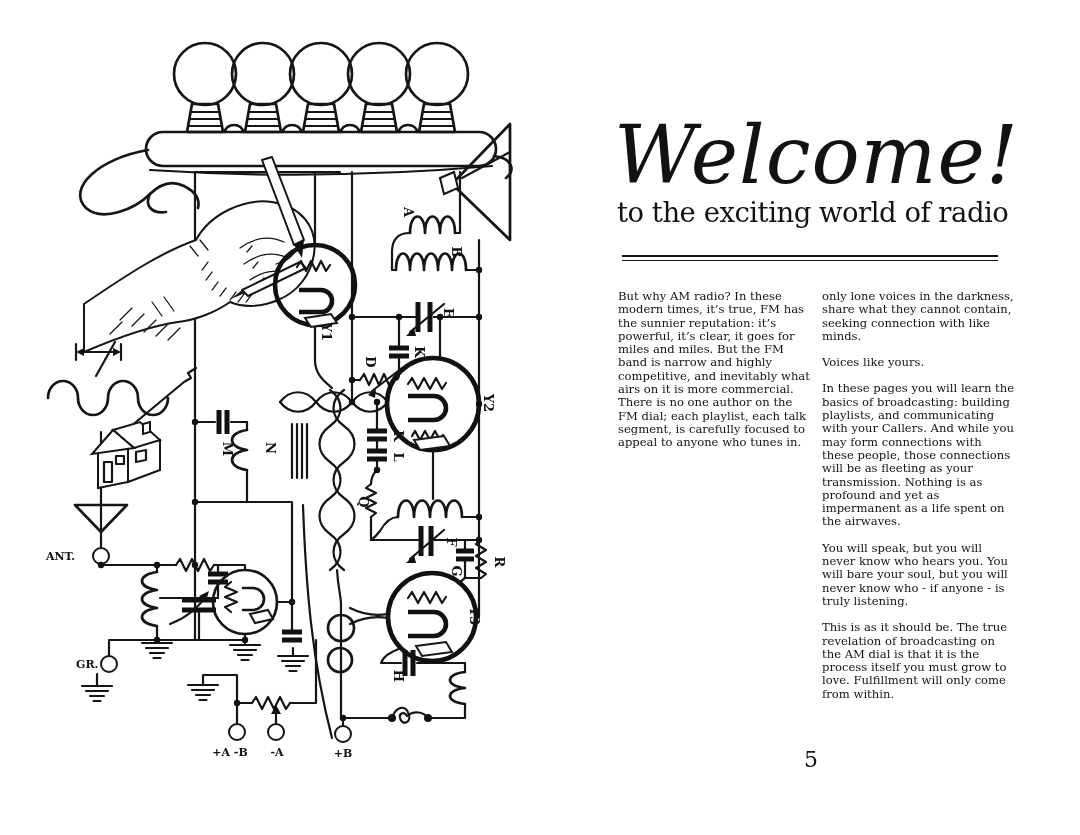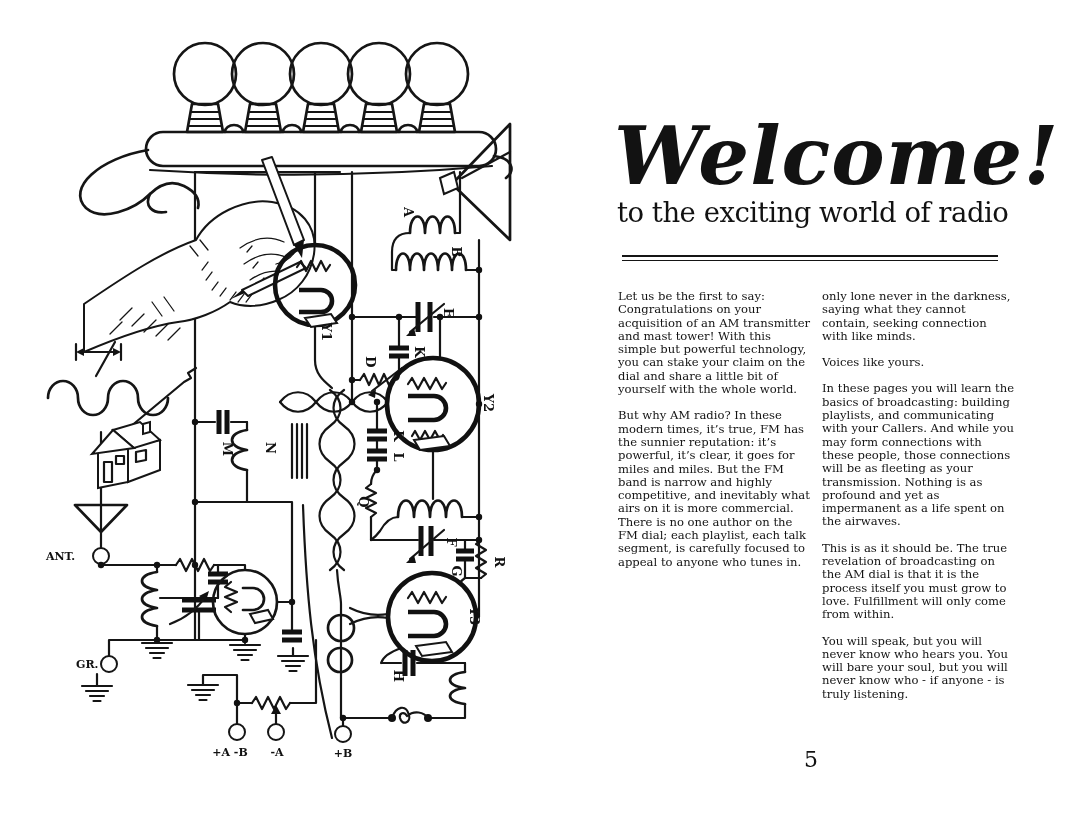--- a/index.html
+++ b/index.html
@@ -9,21 +9,21 @@
   .w{fill:none;stroke:#151515;stroke-width:2.2;stroke-linecap:round;stroke-linejoin:round}
   .c2{fill:none;stroke:#151515;stroke-width:2.7;stroke-linecap:round;stroke-linejoin:round}
   .thick{fill:none;stroke:#111;stroke-width:4.6}
   .bar{fill:none;stroke:#111;stroke-width:5;stroke-linecap:butt}
   .dot{fill:#111;stroke:none}
   .hand{fill:#fff;stroke:#151515;stroke-width:2;stroke-linejoin:round}
   .hatch{stroke:#151515;stroke-width:1.25;fill:none;stroke-linecap:round}
   .whitefill{fill:#fff;stroke:#151515;stroke-width:2}
   .lbl{font:bold 13px "DejaVu Serif",serif;fill:#111}
   .term{font:bold 11px "DejaVu Serif",serif;fill:#111}
-  #title{position:absolute;left:614px;top:116px;font-style:italic;font-weight:700;
+  #title{position:absolute;left:614px;top:116px;font-style:italic;font-weight:400;
          font-size:80px;line-height:1;letter-spacing:1px}
   #subtitle{position:absolute;left:617px;top:197px;font-weight:400;font-size:27.5px;
             line-height:1.1;letter-spacing:-0.5px}
   #rule{position:absolute;left:622px;top:255px;width:376px;height:3px;
         border-top:2px solid #151515;border-bottom:1px solid #151515}
   .col{position:absolute;top:290px;width:193px}
   #colL{left:618px}
   #colR{left:822px}
   .col p{margin:0 0 13px 0;font-size:11.6px;line-height:13.3px}
   #pageno{position:absolute;left:794px;top:747px;width:34px;text-align:center;font-size:22px}
@@ -299,24 +299,23 @@
     <path class="c2" d="M243,588 h10 a11,11 0 0 1 0,22 h-10"></path>
     <polygon class="whitefill" points="250,614 268,610 273,619 255,623"></polygon>
   </g>
 </svg>
 
 <div id="title">Welcome!</div>
 <div id="subtitle">to the exciting world of radio</div>
 <div id="rule"></div>
 
 <div id="colL" class="col">
-  <p>Let us be the first to say: Congratulations on your acquisition of an AM transmitter and mast tower! With this simple but powerful technology, you can stake your claim on the dial and share a little bit of yourself with the whole world.</p>
   <p>But why AM radio? In these modern times, it’s true, FM has the sunnier reputation: it’s powerful, it’s clear, it goes for miles and miles. But the FM band is narrow and highly competitive, and inevitably what airs on it is more commercial. There is no one author on the FM dial; each playlist, each talk segment, is carefully focused to appeal to anyone who tunes in.</p>
 </div>
 <div id="colR" class="col">
-  <p>only lone never in the darkness, saying what they cannot contain, seeking connection with like minds.</p>
+  <p>only lone voices in the darkness, share what they cannot contain, seeking connection with like minds.</p>
   <p>Voices like yours.</p>
   <p>In these pages you will learn the basics of broadcasting: building playlists, and communicating with your Callers. And while you may form connections with these people, those connections will be as fleeting as your transmission. Nothing is as profound and yet as impermanent as a life spent on the airwaves.</p>
+  <p>You will speak, but you will never know who hears you. You will bare your soul, but you will never know who - if anyone - is truly listening.</p>
   <p>This is as it should be. The true revelation of broadcasting on the AM dial is that it is the process itself you must grow to love. Fulfillment will only come from within.</p>
-  <p>You will speak, but you will never know who hears you. You will bare your soul, but you will never know who - if anyone - is truly listening.</p>
 </div>
 
 <div id="pageno">5</div>
 
 </body></html>

